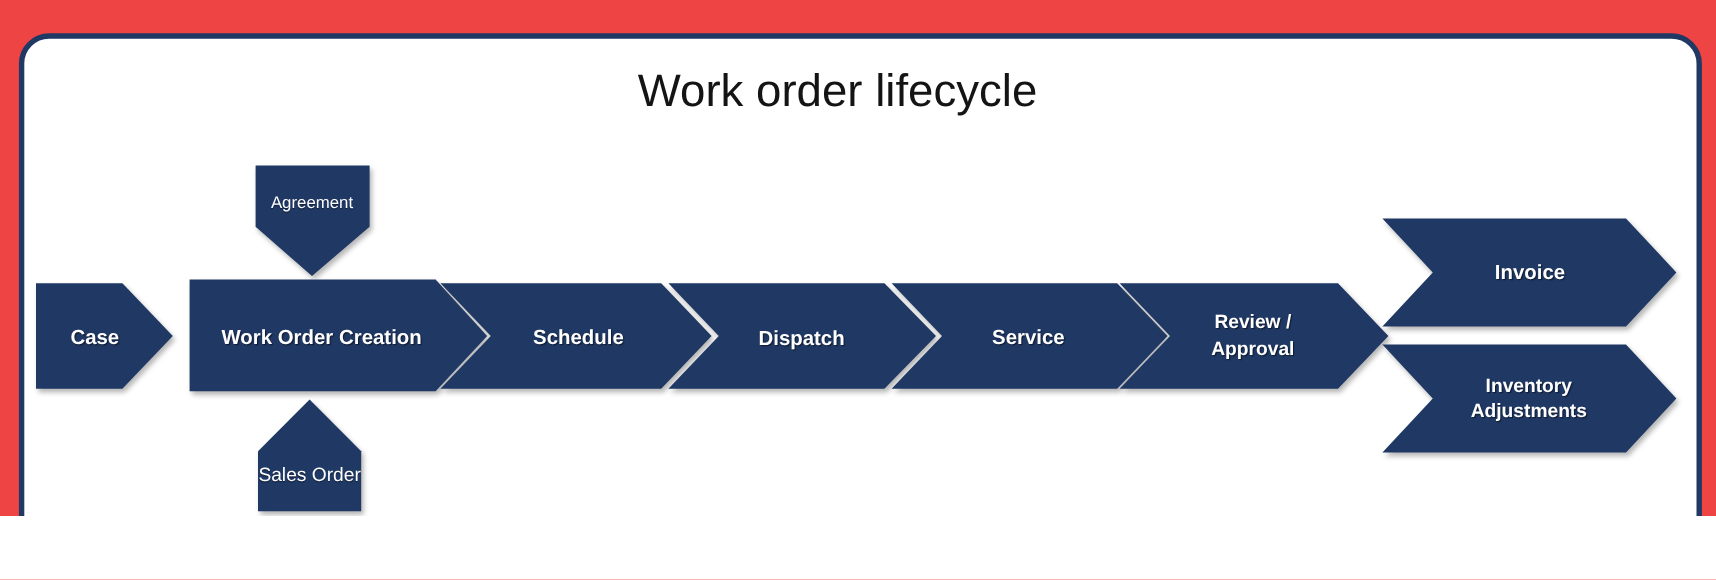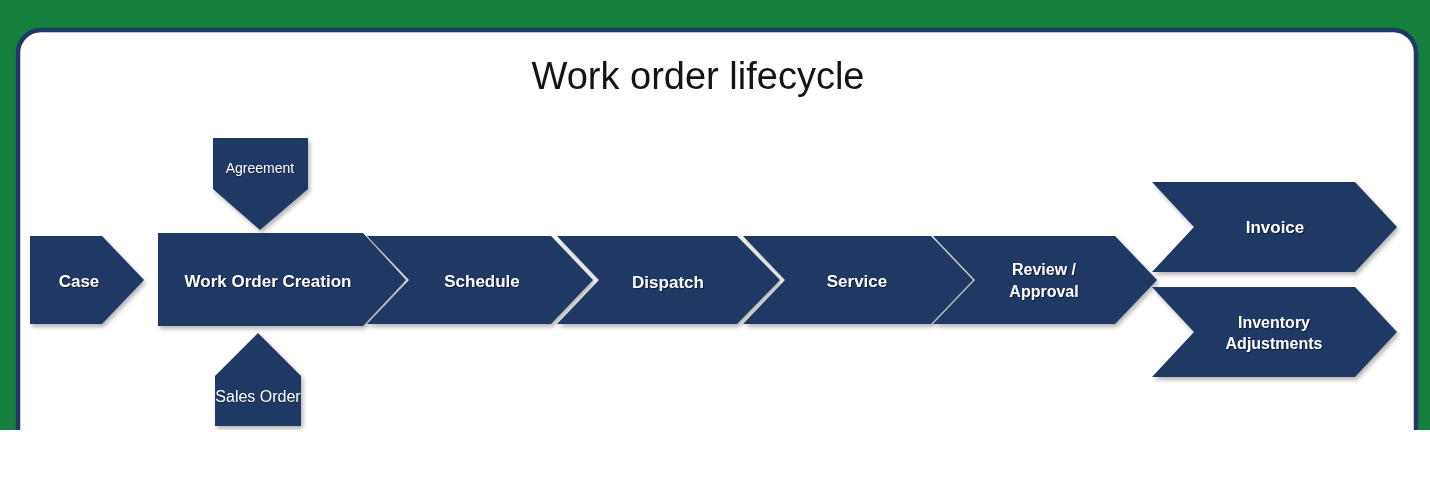--- a/index.html
+++ b/index.html
@@ -5,21 +5,21 @@
   html, body {
     margin: 0;
     padding: 0;
     background: #ffffff;
     font-family: "Liberation Sans", sans-serif;
   }
   .canvas {
     position: relative;
     width: 1430px;
     height: 430px;
-    background: #15803d;
+    background: #ef4444;
     overflow: hidden;
   }
   svg { display: block; }
   .shape {
     filter: drop-shadow(2.5px 3.5px 2px rgba(90,90,90,0.45));
     stroke: none;
   }
   .frame-rect {
     filter: none;
   }

